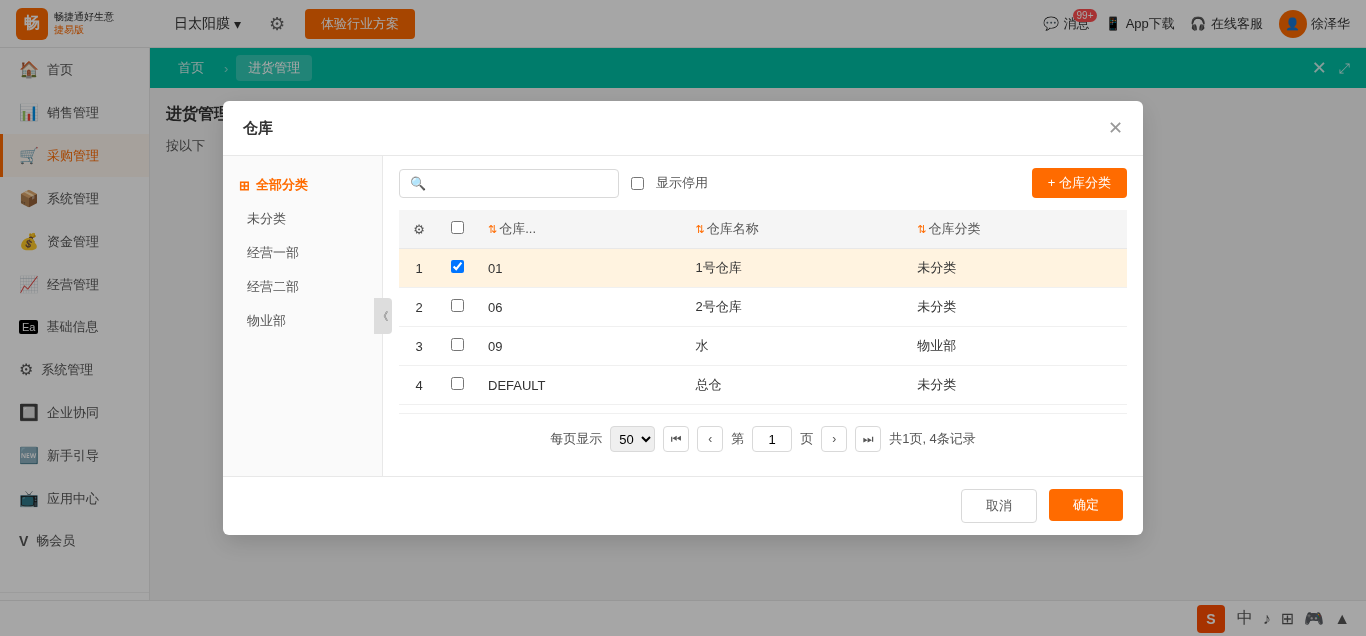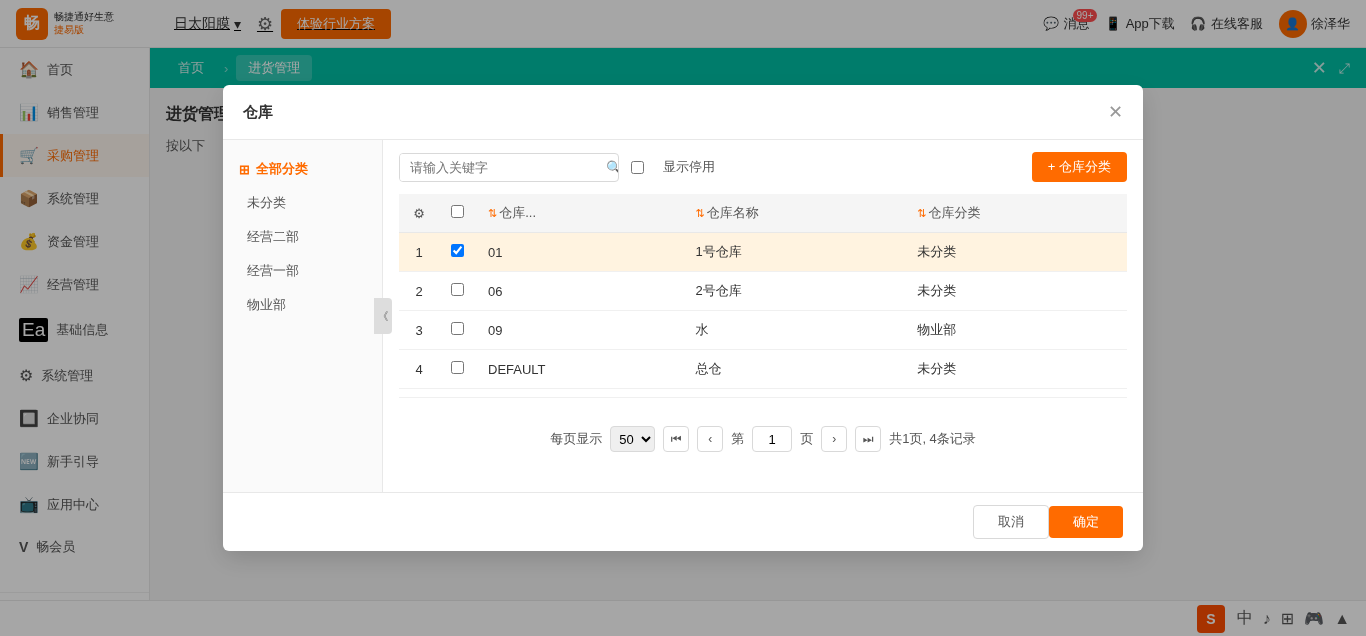--- a/index.html
+++ b/index.html
@@ -27,22 +27,21 @@
       border-radius: 6px;
       display: flex; align-items: center; justify-content: center;
       color: #fff; font-size: 16px; font-weight: bold;
     }
     .logo-text { font-size: 10px; color: #333; line-height: 1.3; }
     .logo-sub { font-size: 10px; color: #ff6b00; }
     .header-middle {
       flex: 1;
       display: flex;
       align-items: center;
-      gap: 0;
-      text-decoration: underline;
+      gap: 12px;
     }
     .company-selector {
       display: flex; align-items: center; gap: 4px;
       font-size: 14px; color: #333; cursor: pointer;
       padding: 4px 8px; border-radius: 4px;
     }
     .gear-btn {
       width: 32px; height: 32px;
       display: flex; align-items: center; justify-content: center;
       cursor: pointer; color: #666; font-size: 18px;
@@ -223,21 +222,21 @@
       font-size: 13px;
       flex: 1;
       color: #999;
     }
     .search-input-wrap .search-icon {
       padding: 6px 10px;
       color: #aaa;
       cursor: pointer;
     }
     .checkbox-label {
-      display: flex; align-items: center; gap: 19px;
+      display: flex; align-items: center; gap: 12px;
       font-size: 13px; color: #555;
     }
     .modal-add-btn {
       margin-left: auto;
       background: #ff6b00; color: #fff;
       border: none; padding: 6px 16px;
       border-radius: 4px; cursor: pointer; font-size: 13px;
     }
 
     
@@ -264,21 +263,21 @@
     }
     .modal-table tr.highlighted { background: #fff3e0; }
     .th-center { text-align: center !important; }
     .td-center { text-align: center; }
     .sort-icon { color: #ff6b00; font-size: 11px; margin-right: 2px; }
 
     
     .pagination {
       display: flex; align-items: center; justify-content: center;
       gap: 8px;
-      padding: 28px 0;
+      padding: 12px 0;
       font-size: 13px; color: #555;
       border-top: 1px solid #f0f0f0;
       margin-top: 8px;
     }
     .page-btn {
       width: 26px; height: 26px;
       border: 1px solid #d9d9d9;
       border-radius: 4px;
       display: flex; align-items: center; justify-content: center;
       cursor: pointer; background: #fff;
@@ -293,22 +292,22 @@
     }
     .page-select {
       height: 26px; border: 1px solid #d9d9d9;
       border-radius: 4px; font-size: 13px;
       padding: 0 4px;
     }
 
     
     .modal-footer {
       padding: 12px 20px;
-      display: flex; align-items: center; justify-content: flex-end;
-      gap: 0;
+      display: flex; align-items: flex-start; justify-content: flex-end;
+      gap: 12px;
       border-top: 1px solid #e8e8e8;
     }
     .btn-cancel {
       background: #fff; color: #555;
       border: 1px solid #d9d9d9;
       padding: 7px 24px; border-radius: 4px;
       cursor: pointer; font-size: 13px;
     }
     .btn-confirm {
       background: #ff6b00; color: #fff;
@@ -412,21 +411,21 @@
     </div>
     <div class="sidebar-item">
       <span class="sidebar-icon">💰</span>
       <span>资金管理</span>
     </div>
     <div class="sidebar-item">
       <span class="sidebar-icon">📈</span>
       <span>经营管理</span>
     </div>
     <div class="sidebar-item">
-      <span class="sidebar-icon" style="font-style:normal;font-size:19px;background:#000000;color:#fff;padding:1px 3px;border-radius:2px;">Ea</span>
+      <span class="sidebar-icon" style="font-style:normal;font-size:11px;background:#000000;color:#fff;padding:1px 3px;border-radius:2px;">Ea</span>
       <span>基础信息</span>
     </div>
     <div class="sidebar-item">
       <span class="sidebar-icon">⚙</span>
       <span>系统管理</span>
     </div>
     <div class="sidebar-item">
       <span class="sidebar-icon">🔲</span>
       <span>企业协同</span>
     </div>
@@ -474,31 +473,30 @@
     </div>
 
     <div class="modal-body">
 
       <div class="modal-sidebar modal-sidebar-relative">
         <div class="modal-sidebar-header">
           <span style="color:#ff6b00;">⊞</span>
           <span>全部分类</span>
         </div>
         <div class="modal-sidebar-item">未分类</div>
+        <div class="modal-sidebar-item">经营一部</div>
         <div class="modal-sidebar-item">经营二部</div>
-        <div class="modal-sidebar-item">经营一部</div>
         <div class="modal-sidebar-item">物业部</div>
         <div class="modal-sidebar-collapse">《</div>
       </div>
 
       <div class="modal-main">
 
         <div class="modal-toolbar">
           <div class="search-input-wrap">
-            <input type="text" placeholder="请输入关键字" style="">
             <span class="search-icon">🔍</span>
           </div>
           <label class="checkbox-label">
             <input type="checkbox" style="">
             <span>显示停用</span>
           </label>
           <button class="modal-add-btn">+ 仓库分类</button>
         </div>
 
         <div style="flex:1;overflow-y:auto;">

